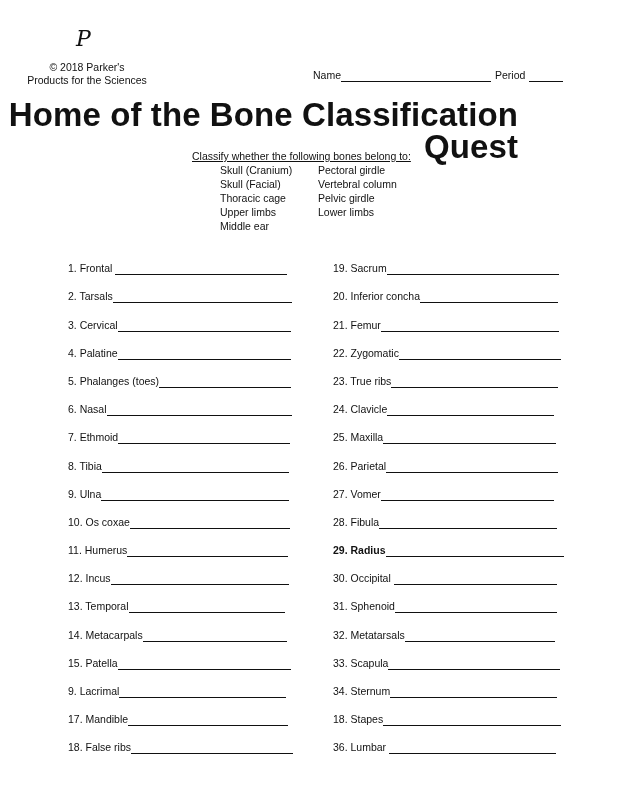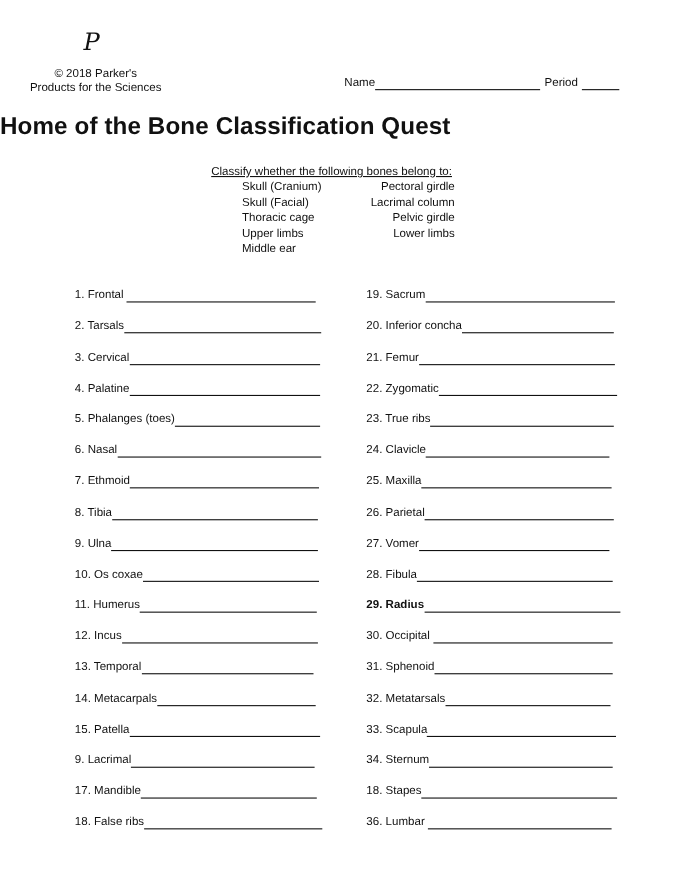--- a/index.html
+++ b/index.html
@@ -47,22 +47,22 @@
     .blank {
       display: inline-block;
       border-bottom: 1px solid #111;
       height: 11px;
     }
     .title {
       position: absolute;
       left: 0;
       top: 99px;
       width: 518px;
-      text-align: left;
-      font-size: 22px;
+      text-align: right;
+      font-size: 33px;
       font-weight: bold;
       line-height: 32px;
       letter-spacing: 0.1px;
     }
     .instructions {
       position: absolute;
       left: 192px;
       top: 149px;
       font-size: 10.5px;
       line-height: 14px;
@@ -71,21 +71,21 @@
     }
     .cat-col {
       position: absolute;
       top: 163px;
       font-size: 10.5px;
       line-height: 14px;
       white-space: nowrap;
     }
     .cat-col div { height: 14px; }
     .cat-left { left: 220px; }
-    .cat-right { left: 337px; text-align: right; }
+    .cat-right { left: 318px; }
     .items-col {
       position: absolute;
       top: 247px;
       width: 230px;
     }
     .items-left { left: 68px; }
     .items-right { left: 333px; }
     .item {
       height: 28.2px;
       display: flex;
@@ -127,21 +127,21 @@
 <div class="cat-col cat-left">
   <div>Skull (Cranium)</div>
   <div>Skull (Facial)</div>
   <div>Thoracic cage</div>
   <div>Upper limbs</div>
   <div>Middle ear</div>
 </div>
 
 <div class="cat-col cat-right">
   <div>Pectoral girdle</div>
-  <div>Lacrimal column</div>
+  <div>Vertebral column</div>
   <div>Pelvic girdle</div>
   <div>Lower limbs</div>
 </div>
 
 <div class="items-col items-left" id="items-left">
     <div class="item">
       <span class="label" style="white-space: pre;">1. Frontal </span>
       <span class="line" style="width: 172px;"></span>
     </div>
     <div class="item">

